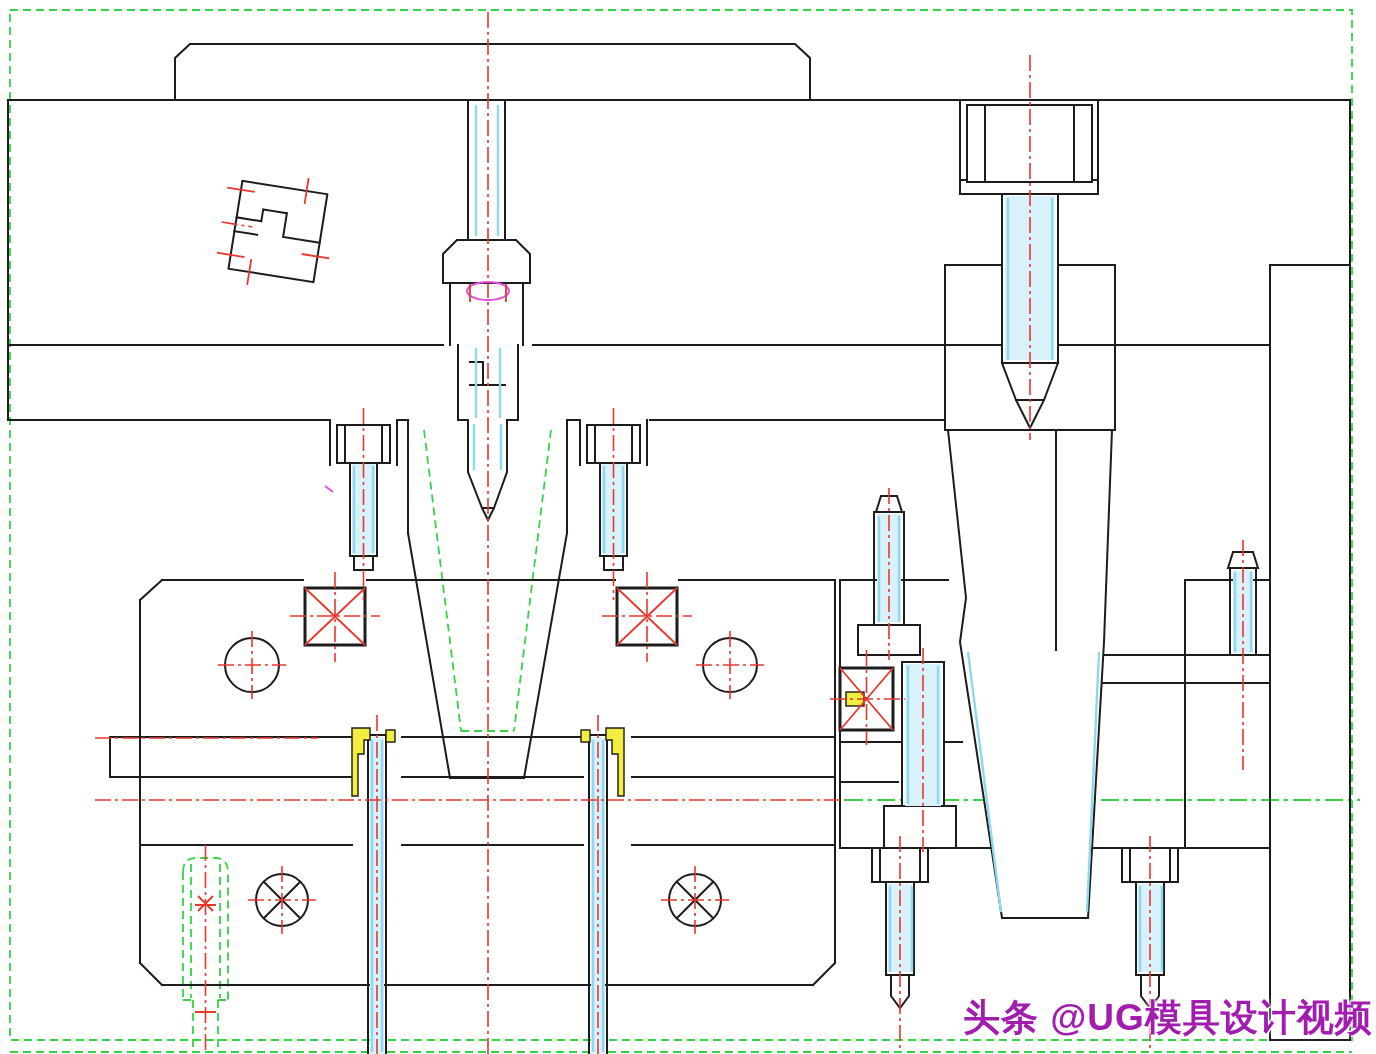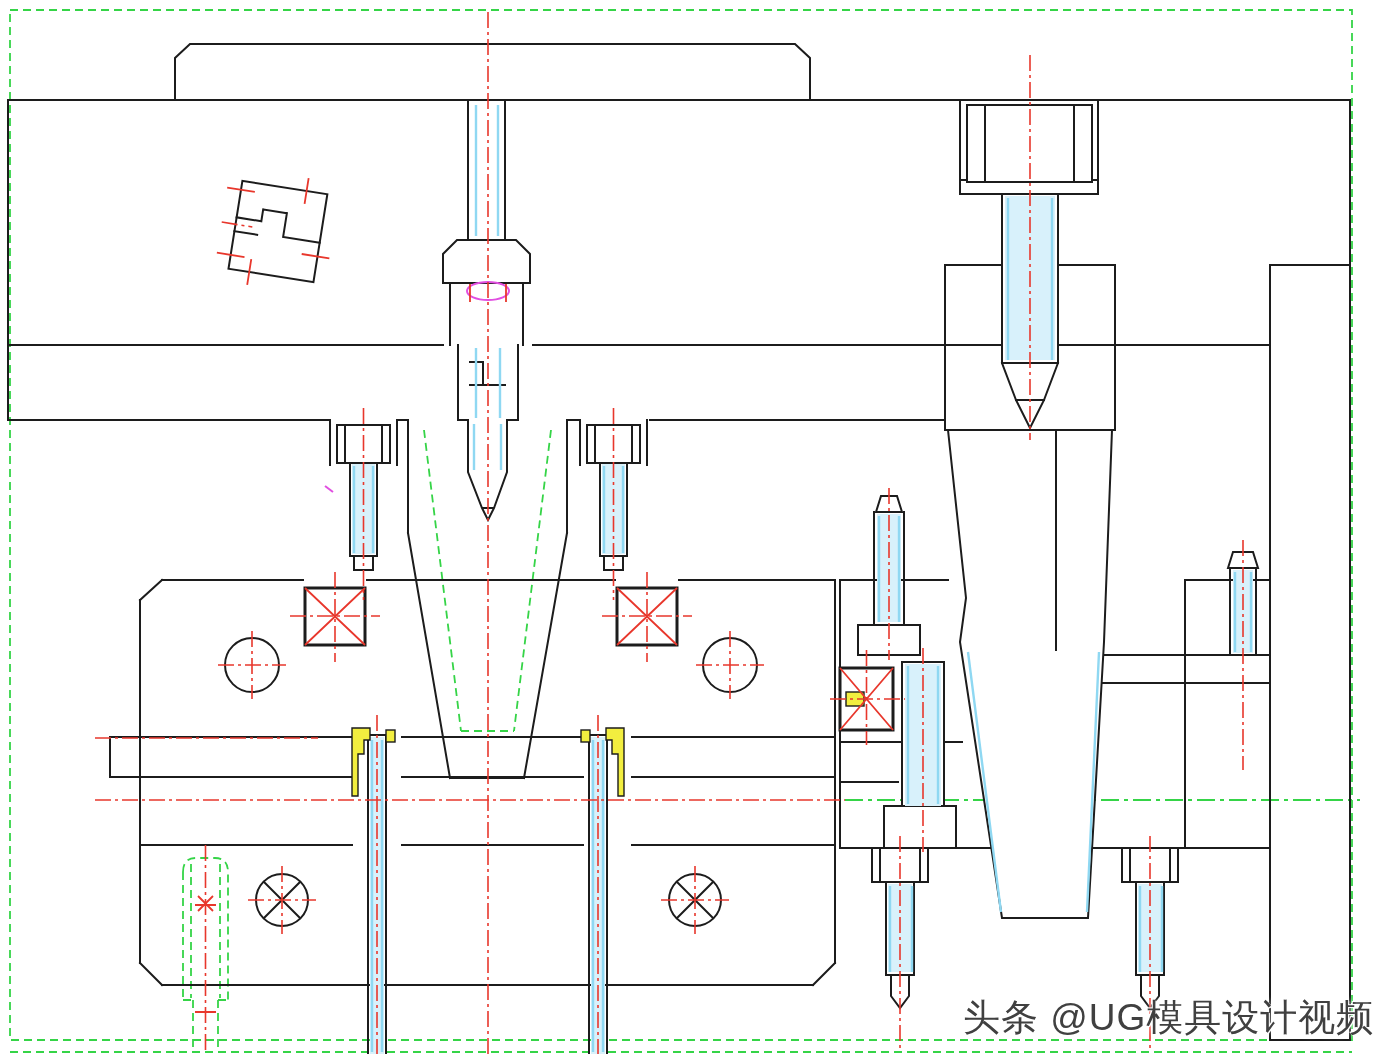--- a/index.html
+++ b/index.html
@@ -12,22 +12,22 @@
   .cl {fill:none;stroke:var(--c-centerline-red,#e8372c);stroke-width:1.6;stroke-dasharray:16 4 3 4;}
   .clr{fill:none;stroke:var(--c-centerline-red,#e8372c);stroke-width:1.8;}
   .gn {fill:none;stroke:var(--c-construction-green,#35d447);stroke-width:1.8;stroke-dasharray:8 5;}
   .gndd{fill:none;stroke:var(--c-construction-green,#35d447);stroke-width:1.8;stroke-dasharray:18 5 4 5;}
   .cy {fill:none;stroke:var(--c-highlight-cyan,#8fd8f2);stroke-width:2.4;}
   .cyfill{fill:#d8f1fb;stroke:none;}
   .yw {fill:var(--c-highlight-yellow,#f2ee3f);stroke:var(--c-outline,#1c1c1c);stroke-width:1.4;}
   .mg {fill:none;stroke:var(--c-accent-magenta,#e14fe1);stroke-width:2;}
   #watermark{
     position:absolute;left:963px;top:993px;
-    font-size:37px;font-weight:normal;letter-spacing:1px;
-    color:#404040;white-space:nowrap;
+    font-size:37px;font-weight:bold;letter-spacing:1px;
+    color:#a21caf;white-space:nowrap;
     text-shadow:1px 1px 0 #fff,-1px -1px 0 #fff,0 0 6px #fff;
   }
 </style>
 </head>
 <body>
 
 <div id="stage">
 <svg width="1376" height="1054" viewBox="0 0 1376 1054">
 
   <g>

